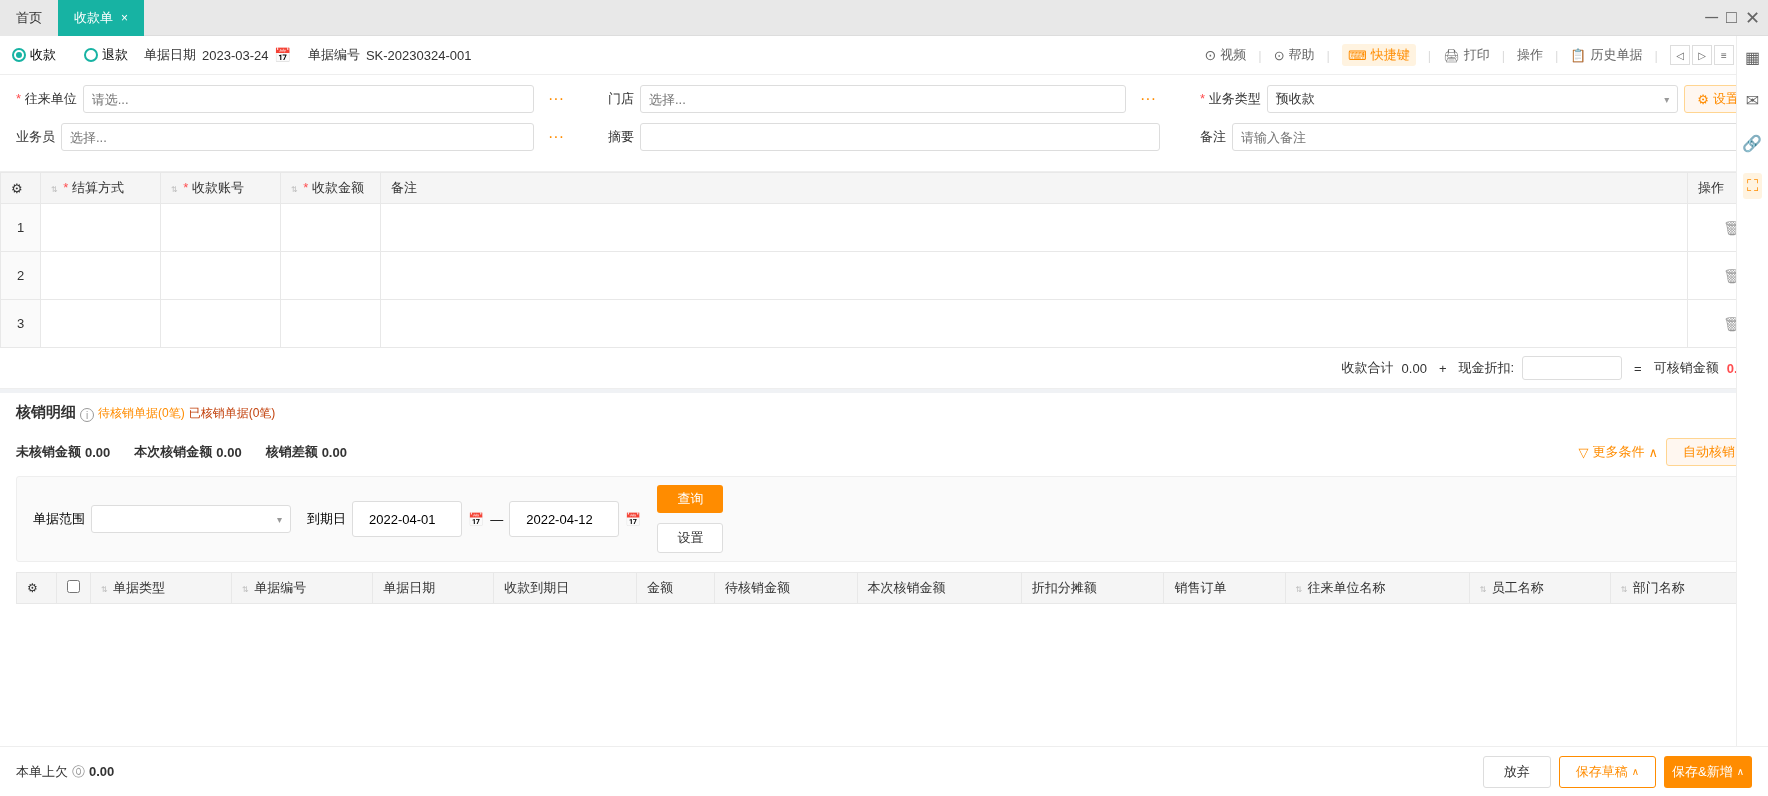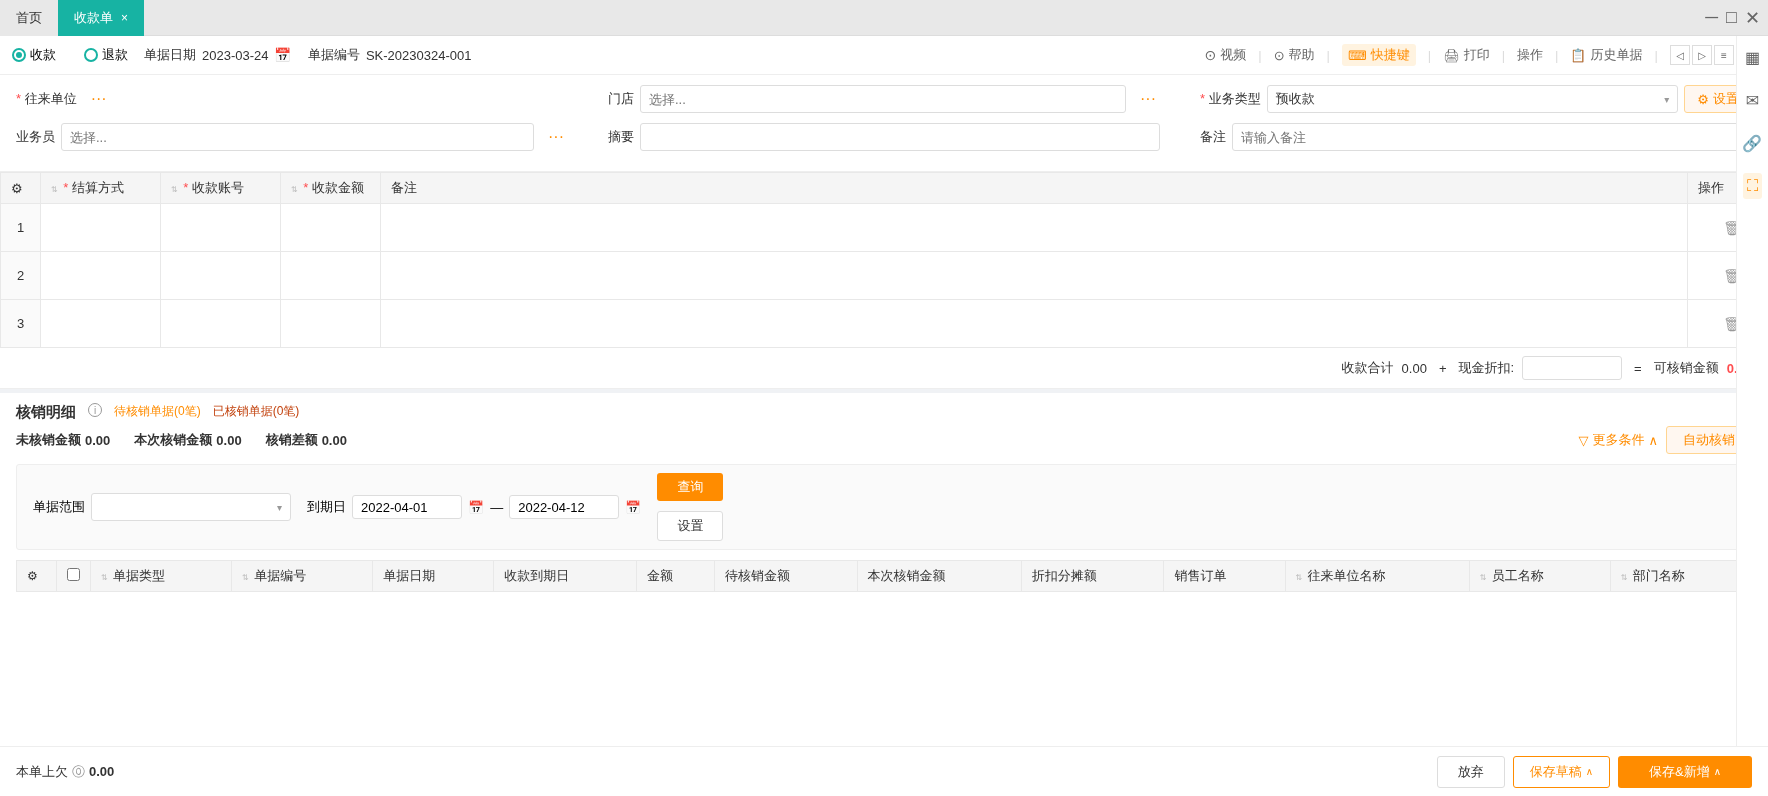--- a/index.html
+++ b/index.html
@@ -80,21 +80,21 @@
     
     .summary-row {
       display: flex; align-items: center; justify-content: flex-end; padding: 8px 16px;
       background: #fff; border-bottom: 1px solid #eee; gap: 8px; color: #333;
     }
     .summary-highlight { color: #ff4d4f; font-weight: bold; }
     .summary-input { width: 100px; height: 24px; border: 1px solid #ddd; border-radius: 3px; padding: 0 6px; }
 
     
     .writeoff-section { background: #fff; padding: 10px 16px; border-top: 4px solid #f0f2f5; }
-    .section-header { display: flex; align-items: flex-start; gap: 12px; margin-bottom: 4px; }
+    .section-header { display: flex; align-items: flex-end; gap: 4px; margin-bottom: 16px; }
     .section-title { font-size: 15px; font-weight: bold; color: #333; }
     .badge-link { color: #ff8c00; cursor: pointer; font-size: 12px; }
     .info-icon { width: 14px; height: 14px; border-radius: 50%; border: 1px solid #999; color: #999; font-size: 10px; display: inline-flex; align-items: center; justify-content: center; cursor: pointer; }
 
     
     .stats-row { display: flex; align-items: center; gap: 24px; margin-bottom: 10px; }
     .stat-item { display: flex; align-items: center; gap: 4px; color: #333; font-weight: bold; }
     .stat-val { color: #333; }
     .more-cond { margin-left: auto; display: flex; align-items: center; gap: 8px; }
     .filter-btn { display: flex; align-items: center; gap: 4px; color: #ff8c00; cursor: pointer; font-size: 12px; }
@@ -108,21 +108,21 @@
       display: flex; align-items: center; gap: 16px; padding: 8px 0; border: 1px solid #eee;
       border-radius: 3px; padding: 8px 16px; margin-bottom: 10px; background: #fafafa;
     }
     .filter-select-wrap { display: flex; align-items: center; gap: 6px; }
     .filter-select {
       height: 28px; border: 1px solid #ddd; border-radius: 3px; padding: 0 8px;
       background: #fff; min-width: 200px; display: flex; align-items: center;
       justify-content: space-between; cursor: pointer;
     }
     .date-range { display: flex; align-items: center; gap: 6px; }
-    .date-input { height: 24px; border: 1px solid #ddd; border-radius: 3px; padding: 0 8px; width: 110px; }
+    .date-input { height: 36px; border: 1px solid #ddd; border-radius: 3px; padding: 0 16px; width: 110px; }
     .query-btn {
       background: #ff8c00; color: #fff; border: none; padding: 5px 20px;
       border-radius: 3px; cursor: pointer; margin-left: auto;
     }
     .set-btn {
       background: #fff; border: 1px solid #ddd; color: #333; padding: 5px 16px;
       border-radius: 3px; cursor: pointer;
     }
     .filter-actions { display: flex; flex-direction: column; gap: 10px; }
 
@@ -142,21 +142,21 @@
     .footer-info { display: flex; align-items: center; gap: 4px; color: #333; }
     .footer-info-icon { color: #999; cursor: pointer; }
     .footer-right { margin-left: auto; display: flex; gap: 8px; }
     .btn-abandon { background: #fff; border: 1px solid #ddd; color: #333; padding: 6px 20px; border-radius: 3px; cursor: pointer; }
     .btn-draft {
       background: #fff; border: 1px solid #ff8c00; color: #ff8c00;
       padding: 6px 16px; border-radius: 3px; cursor: pointer; display: flex; align-items: center; gap: 4px;
     }
     .btn-save {
       background: #ff8c00; border: none; color: #fff;
-      padding: 6px 31px; border-radius: 3px; cursor: pointer; display: flex; align-items: center; gap: 4px;
+      padding: 6px 8px; border-radius: 3px; cursor: pointer; display: flex; align-items: center; gap: 4px;
     }
     .btn-arrow { font-size: 10px; }
 
     
     .right-sidebar {
       position: fixed; right: 0; top: 36px; width: 32px; background: #fff;
       border-left: 1px solid #eee; display: flex; flex-direction: column; align-items: center;
       padding: 8px 0; gap: 16px; height: calc(796px - 36px);
     }
     .sidebar-icon { color: #666; cursor: pointer; font-size: 16px; padding: 4px; }
@@ -254,20 +254,21 @@
   </div>
 
   <div class="form-area">
     <div class="form-row">
 
       <div class="form-field" style="flex:3;">
         <span class="form-label">
           <span class="required">*</span>
           <span>往来单位</span>
         </span>
+        <input class="form-input" type="text" placeholder="请选..." style="">
         <span class="more-btn">···</span>
       </div>
       <div style="width:40px;"></div>
 
       <div class="form-field" style="flex:3;">
         <span class="form-label">门店</span>
         <input class="form-input" type="text" placeholder="选择..." style="">
         <span class="more-btn">···</span>
       </div>
       <div style="width:40px;"></div>

